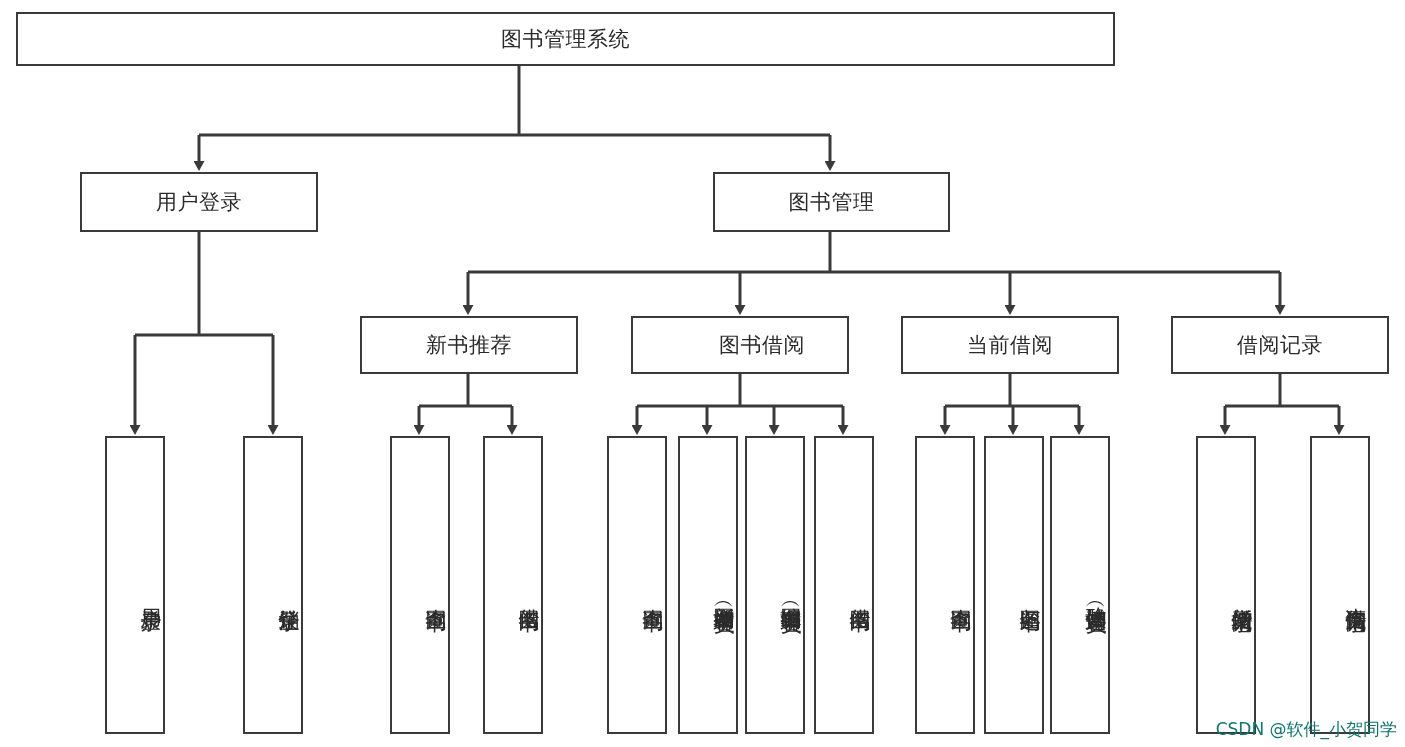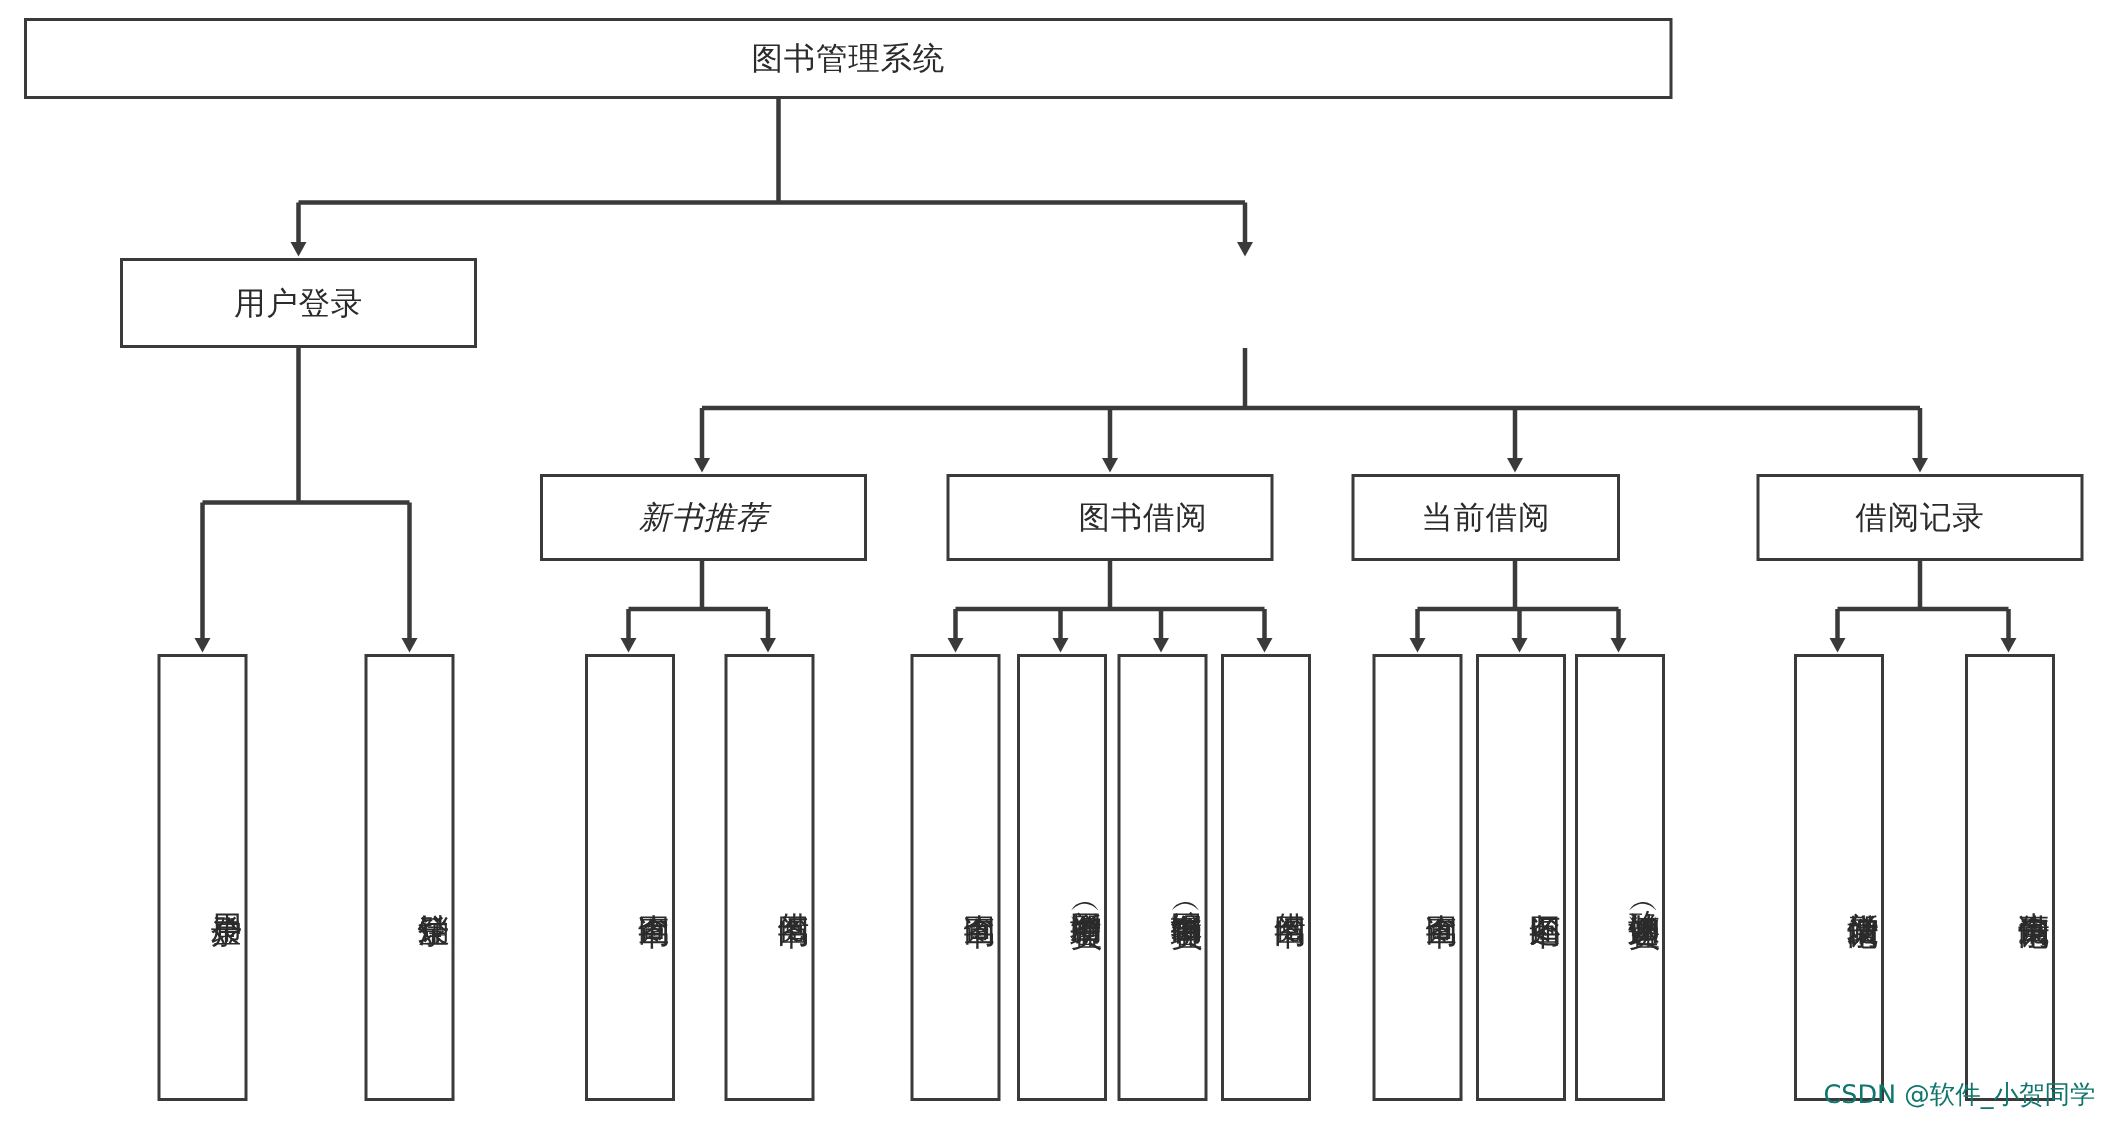--- a/index.html
+++ b/index.html
@@ -119,28 +119,31 @@
     </g>
   </svg>
 
   <div class="node horiz" id="n-root" style="left: 16px; top: 12px; width: 1099px; height: 54px; border-color: rgb(58, 58, 58); background: rgb(255, 255, 255); color: rgb(43, 43, 43);">
     <span>图书管理系统</span>
   </div>
 
   <div class="node horiz" id="n-l2-0" style="left: 80px; top: 172px; width: 238px; height: 60px; border-color: rgb(58, 58, 58); background: rgb(255, 255, 255); color: rgb(43, 43, 43);">
     <span>用户登录</span>
   </div>
+  <div class="node horiz" id="n-l2-1" style="left: 713px; top: 172px; width: 237px; height: 60px; border-color: rgb(58, 58, 58); background: rgb(255, 255, 255); color: rgb(43, 43, 43);">
+    <span>图书管理</span>
+  </div>
 
-  <div class="node horiz" id="n-l3-0" style="left: 360px; top: 316px; width: 218px; height: 58px; border-color: rgb(58, 58, 58); background: rgb(255, 255, 255); color: rgb(43, 43, 43); font-style: italic;">
+  <div class="node horiz" id="n-l3-0" style="left: 360px; top: 316px; width: 218px; height: 58px; border-color: rgb(58, 58, 58); background: rgb(255, 255, 255); color: rgb(43, 43, 43);">
     <span>新书推荐</span>
   </div>
   <div class="node horiz" id="n-l3-1" style="left: 631px; top: 316px; width: 218px; height: 58px; border-color: rgb(58, 58, 58); background: rgb(255, 255, 255); color: rgb(43, 43, 43); padding-left: 44px;">
     <span>图书借阅</span>
   </div>
-  <div class="node horiz" id="n-l3-2" style="left: 901px; top: 316px; width: 179px; height: 58px; border-color: rgb(58, 58, 58); background: rgb(255, 255, 255); color: rgb(43, 43, 43);">
+  <div class="node horiz" id="n-l3-2" style="left: 901px; top: 316px; width: 218px; height: 58px; border-color: rgb(58, 58, 58); background: rgb(255, 255, 255); color: rgb(43, 43, 43);">
     <span>当前借阅</span>
   </div>
   <div class="node horiz" id="n-l3-3" style="left: 1171px; top: 316px; width: 218px; height: 58px; border-color: rgb(58, 58, 58); background: rgb(255, 255, 255); color: rgb(43, 43, 43);">
     <span>借阅记录</span>
   </div>
 
   <div class="node vert" id="n-leaf-0" style="left: 105px; top: 436px; width: 60px; height: 298px; border-color: rgb(58, 58, 58); background: rgb(255, 255, 255); color: rgb(43, 43, 43);">
     <span class="vlabel">用户登录</span>
   </div>
   <div class="node vert" id="n-leaf-1" style="left: 243px; top: 436px; width: 60px; height: 298px; border-color: rgb(58, 58, 58); background: rgb(255, 255, 255); color: rgb(43, 43, 43);">

